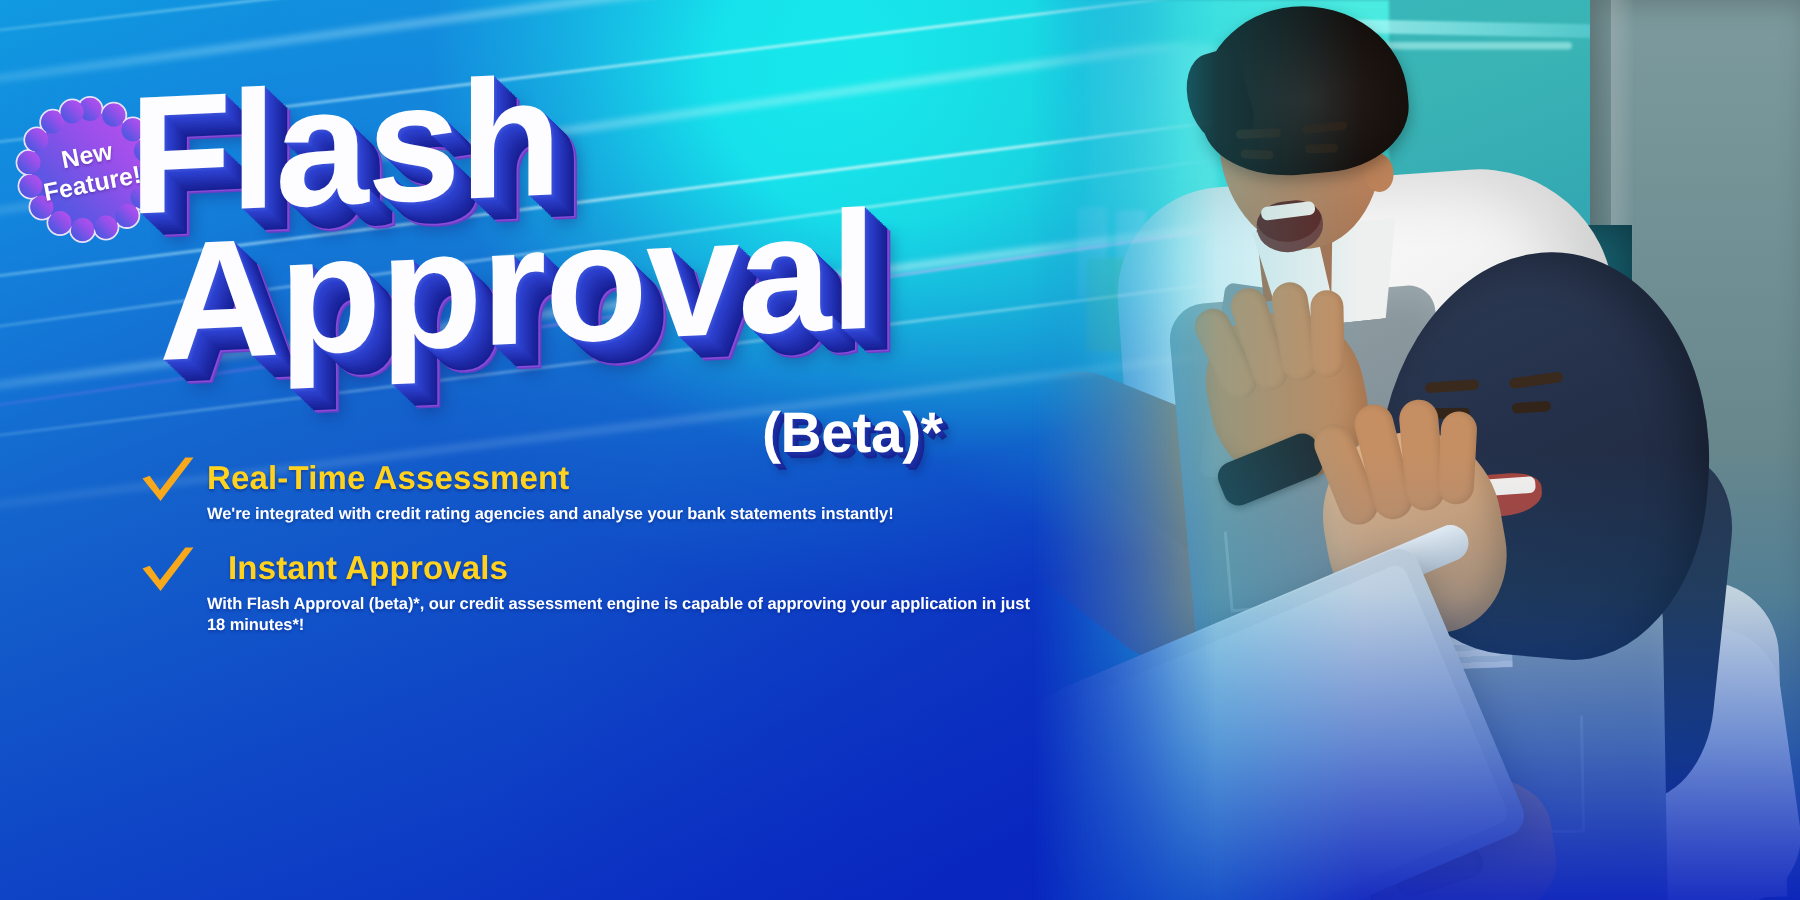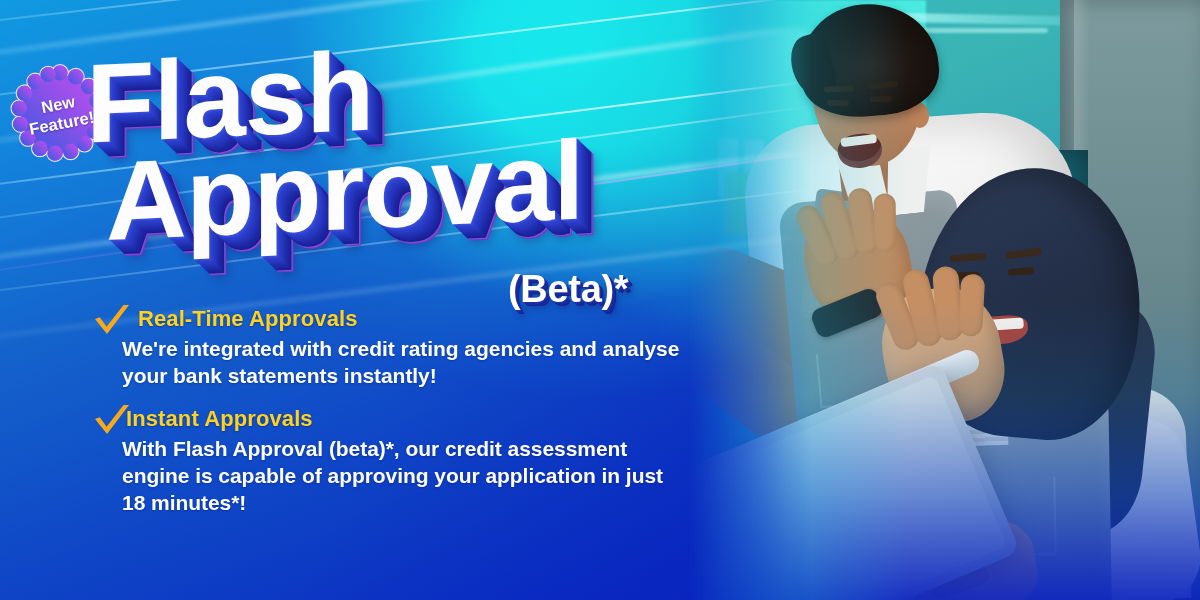--- a/index.html
+++ b/index.html
@@ -263,24 +263,24 @@
 
   
   .features{position:absolute;left:92px;top:306px;width:600px;}
   .feat{position:relative;margin-bottom:16px;}
   .feat .check{position:absolute;left:0;top:-2px;width:40px;height:34px;}
   .feat h3{
     margin:0 0 4px 46px;font-size:22px;font-weight:bold;color:#ffd21e;
     letter-spacing:.1px;text-shadow:0 1px 2px rgba(6,24,110,.45);
   }
   .feat p{
-    margin:0 0 0 30px;font-size:21px;font-weight:bold;color:#ffffff;
+    margin:0 0 0 46px;font-size:11px;font-weight:bold;color:#ffffff;
     line-height:1.28;letter-spacing:-.05px;text-shadow:0 1px 2px rgba(6,24,110,.4);
   }
-  .feat.f2 h3,.feat.f3 h3{margin-left:34px;}
+  .feat.f2 h3,.feat.f3 h3{margin-left:60px;}
 </style>
 </head>
 <body>
 
 <div class="banner">
 
   <div class="bg-cyan"></div>
   <div class="bg-cyan2"></div>
 
   <div class="streaks">
@@ -431,21 +431,21 @@
     <div class="t-line l2">Approval</div>
   </div>
   <div class="beta">(Beta)*</div>
 
   <div class="features">
 
     <div class="feat f1">
       <svg class="check" viewBox="0 0 40 34">
         <path d="M3 15 L15 30 L37 1 L31.5 1 L14.6 22.8 L7.8 13.2 Z" fill="#f7a81b"></path>
       </svg>
-      <h3>Real-Time Approvals</h3>
+      <h3>Real-Time Assessment</h3>
       <p>We're integrated with credit rating agencies and analyse your bank statements instantly!</p>
     </div>
 
     <div class="feat f2">
       <svg class="check" viewBox="0 0 40 34">
         <path d="M3 15 L15 30 L37 1 L31.5 1 L14.6 22.8 L7.8 13.2 Z" fill="#f7a81b"></path>
       </svg>
       <h3>Instant Approvals</h3>
       <p>With Flash Approval (beta)*, our credit assessment engine is capable of approving your application in just 18 minutes*!</p>
     </div>

